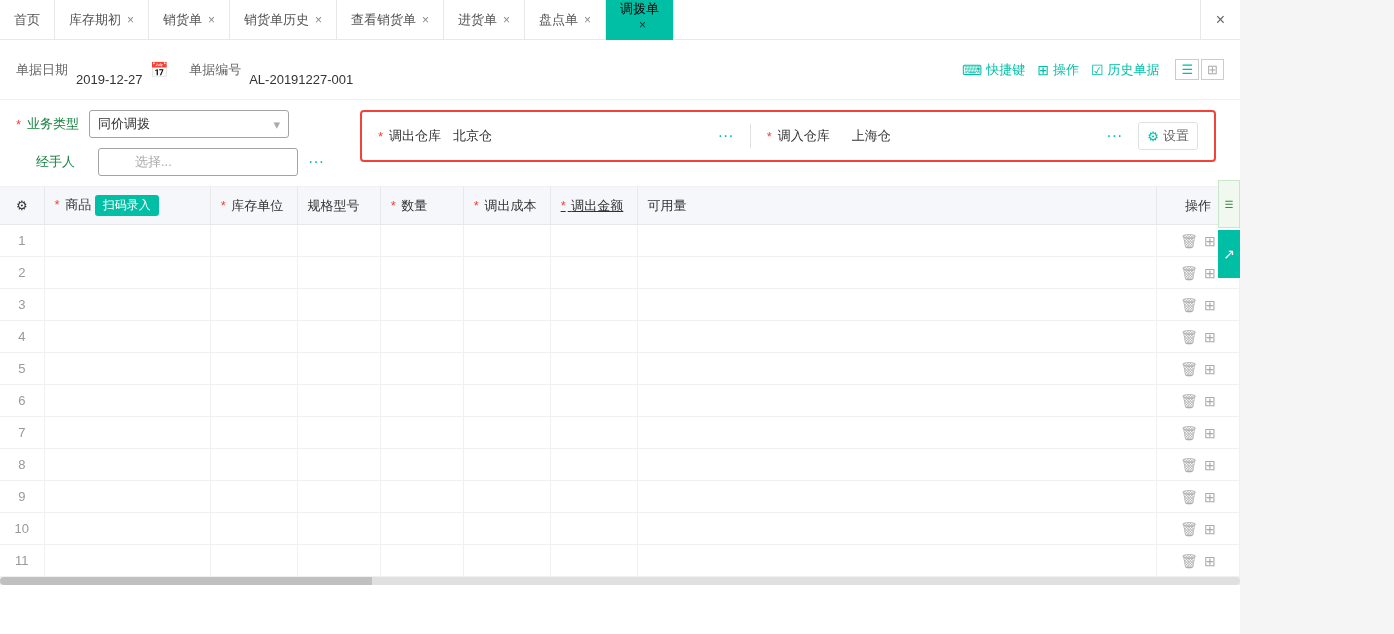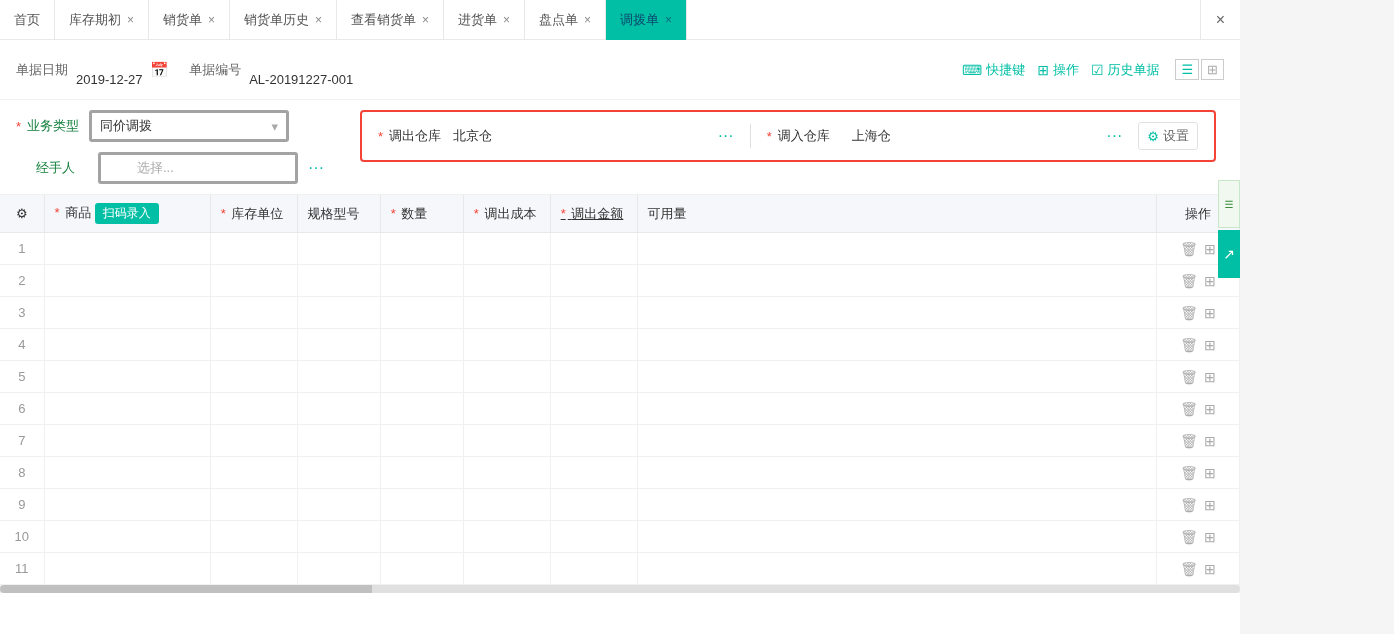--- a/index.html
+++ b/index.html
@@ -21,21 +21,22 @@
       padding: 0 14px;
       height: 40px;
       cursor: pointer;
       color: #555;
       border-right: 1px solid #e8e8e8;
       white-space: nowrap;
       font-size: 13px;
     }
     .tab-item.active {
       background: #00bfa5;
-      color: #0c4a6e;
+      color: #000000;
+      flex-direction: column;
     }
     .tab-item .close-icon {
       margin-left: 6px;
       font-size: 12px;
       opacity: 0.7;
     }
     .tab-close-btn {
       position: absolute;
       right: 0;
       top: 0;
@@ -115,21 +116,21 @@
       color: #f44336;
       font-size: 13px;
     }
     .field-label {
       color: #15803d;
       min-width: 56px;
     }
     .field-value {
       color: #333;
       padding: 4px 8px;
-      border: 3px solid #a3a3a3;
+      border: 1px solid #a3a3a3;
       border-radius: 3px;
       min-width: 180px;
       display: flex;
       align-items: center;
       justify-content: space-between;
       cursor: pointer;
       background: #fff;
     }
     .field-value .dropdown-arrow {
       color: #aaa;

